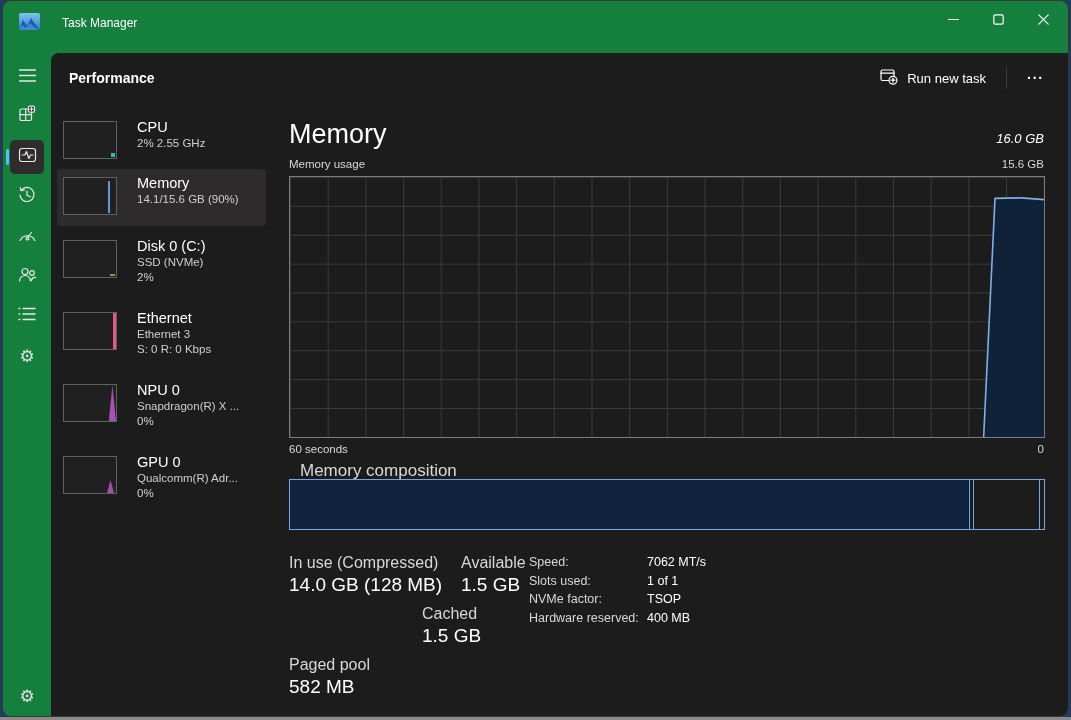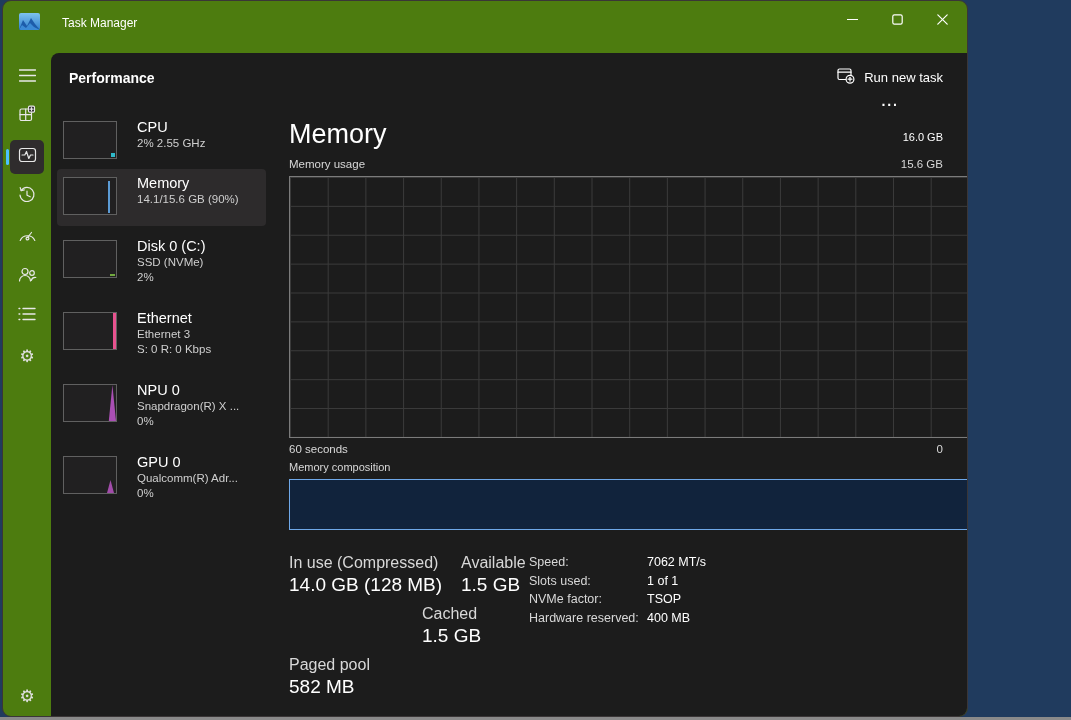--- a/index.html
+++ b/index.html
@@ -1,40 +1,40 @@
 <!DOCTYPE html>
 <html><head>
 <meta charset="utf-8">
 <style>
   html,body{margin:0;padding:0;width:1071px;height:720px;overflow:hidden;background:#203b5e;
     font-family:"Liberation Sans","DejaVu Sans",sans-serif;-webkit-font-smoothing:antialiased;}
   *{box-sizing:border-box;}
   .desktop-strip{position:absolute;left:0;bottom:0;width:1071px;height:3px;background:#8a8a8a;}
-  .window{position:absolute;left:2px;top:0;width:966px;height:717px;background:#4d7c0f;
+  .window{position:absolute;left:2px;top:0;width:1067px;height:717px;background:#15803d;
     border-radius:9px;overflow:hidden;border:1px solid #3a3637;}
   
   .titlebar{position:absolute;left:0;top:0;right:0;height:52px;}
   .app-icon{position:absolute;left:16px;top:12px;width:21px;height:17px;border-radius:2px;overflow:hidden;}
   .app-title{position:absolute;left:59px;top:15px;font-size:12px;color:#ffffff;}
   .win-controls{position:absolute;right:2px;top:0;height:36px;display:flex;}
   .win-btn{width:45px;height:36px;display:flex;align-items:center;justify-content:center;color:#ffffff;}
   
   .navrail{position:absolute;left:0;top:52px;bottom:0;width:48px;}
   .nav-btn{position:absolute;left:7px;width:34px;height:34px;display:flex;align-items:center;
     justify-content:center;border-radius:5px;color:#e8e8e8;}
   .nav-btn.selected{background:#2f2c2d;}
   .nav-accent{position:absolute;left:3px;width:3px;height:16px;border-radius:2px;background:#4cc2ff;}
   .nav-btn svg{stroke:#e8e8e8;fill:none;stroke-width:1.2;stroke-linecap:round;stroke-linejoin:round;}
   .gear-glyph{font-size:17px;line-height:17px;color:#e0e0e0;font-family:"DejaVu Sans",sans-serif;}
   
   .content{position:absolute;left:48px;top:52px;right:0;bottom:0;background:#1c1c1c;
     border-top-left-radius:8px;}
   .page-header{position:absolute;left:0;top:0;right:0;height:50px;}
   .page-title{position:absolute;left:18px;top:17px;font-size:14px;font-weight:700;color:#ffffff;}
-  .header-right{position:absolute;right:12px;top:8px;height:34px;display:flex;align-items:center;flex-direction:column;}
+  .header-right{position:absolute;right:12px;top:8px;height:34px;display:flex;align-items:center;}
   .run-task-btn{display:flex;align-items:center;gap:9px;padding:6px 12px;border-radius:5px;color:#ffffff;font-size:13px;}
   .header-divider{width:1px;height:22px;background:#3d3d3d;margin:0 8px;}
   .more-btn{padding:4px 12px;color:#ffffff;font-size:14px;letter-spacing:1px;font-weight:700;}
   
   .devlist{position:absolute;left:6px;top:60px;width:209px;}
   .dev-item{position:absolute;left:0;width:209px;border-radius:4px;display:flex;padding:5px 4px 0 6px;}
   .dev-item.selected{background:#2d2b2c;}
   .thumb{width:54px;height:38px;background:#212021;border:1px solid #606060;position:relative;
     flex-shrink:0;margin-top:3px;}
   .dev-text{margin-left:20px;min-width:0;}
@@ -43,31 +43,31 @@
   .spark-cpu{position:absolute;right:1px;bottom:1px;width:4px;height:4px;background:#2fb9c9;}
   .spark-memory{position:absolute;right:6px;top:3px;bottom:1px;width:2px;background:#5b9bd5;}
   .spark-disk{position:absolute;right:1px;bottom:1px;width:5px;height:2px;background:#71a83f;}
   .spark-ethernet{position:absolute;right:0;top:0;bottom:0;width:3px;background:#e8528f;}
   .spark-npu{position:absolute;right:0;bottom:0;width:8px;height:36px;background:#aa4fb4;
     clip-path:polygon(55% 0,100% 100%,10% 100%);}
   .spark-gpu{position:absolute;right:2px;bottom:0;width:7px;height:13px;background:#a24caa;
     clip-path:polygon(50% 0,100% 100%,0 100%);}
   
   .mem-title{position:absolute;left:238px;top:66px;font-size:27px;font-weight:300;color:#ffffff;}
-  .mem-capacity{position:absolute;right:24px;top:78px;font-size:11px;color:#ffffff;}
+  .mem-capacity{position:absolute;right:24px;top:78px;font-size:13px;color:#ffffff;font-style:italic;}
   .usage-label{position:absolute;left:238px;top:105px;font-size:11.5px;color:#d8d8d8;}
   .scale-max{position:absolute;right:24px;top:105px;font-size:11.5px;color:#d8d8d8;}
   .graph{position:absolute;left:238px;top:123px;width:756px;height:262px;border:1px solid #7b7b7b;
     background-image:linear-gradient(to right,#3a3a3a 1px,transparent 1px),
                      linear-gradient(to bottom,#3a3a3a 1px,transparent 1px);
     background-size:calc(100%/20) calc(100%/9);}
   .graph svg{position:absolute;left:0;top:0;width:100%;height:100%;}
   .axis-left{position:absolute;left:238px;top:390px;font-size:11.5px;color:#d8d8d8;}
   .axis-right{position:absolute;right:24px;top:390px;font-size:11.5px;color:#d8d8d8;}
-  .comp-label{position:absolute;left:238px;top:408px;font-size:11px;color:#d8d8d8;}
+  .comp-label{position:absolute;left:249px;top:408px;font-size:17px;color:#d8d8d8;}
   .comp-bar{position:absolute;left:238px;top:426px;width:756px;height:51px;
     border:1.5px solid #6fa8e8;display:flex;}
   .comp-seg{height:100%;}
   .comp-seg.filled{background:#11233c;border-right:1.5px solid #6fa8e8;}
   [data-name="composition-segment-modified"]{border-right:1.5px solid #6fa8e8;}
   [data-name="composition-segment-free"]{border-left:1.5px solid #6fa8e8;}
   
   .stat{position:absolute;}
   .stat-label{font-size:16px;color:#d8d8d8;line-height:17px;}
   .stat-value{font-size:19px;color:#ffffff;line-height:27px;white-space:nowrap;}

